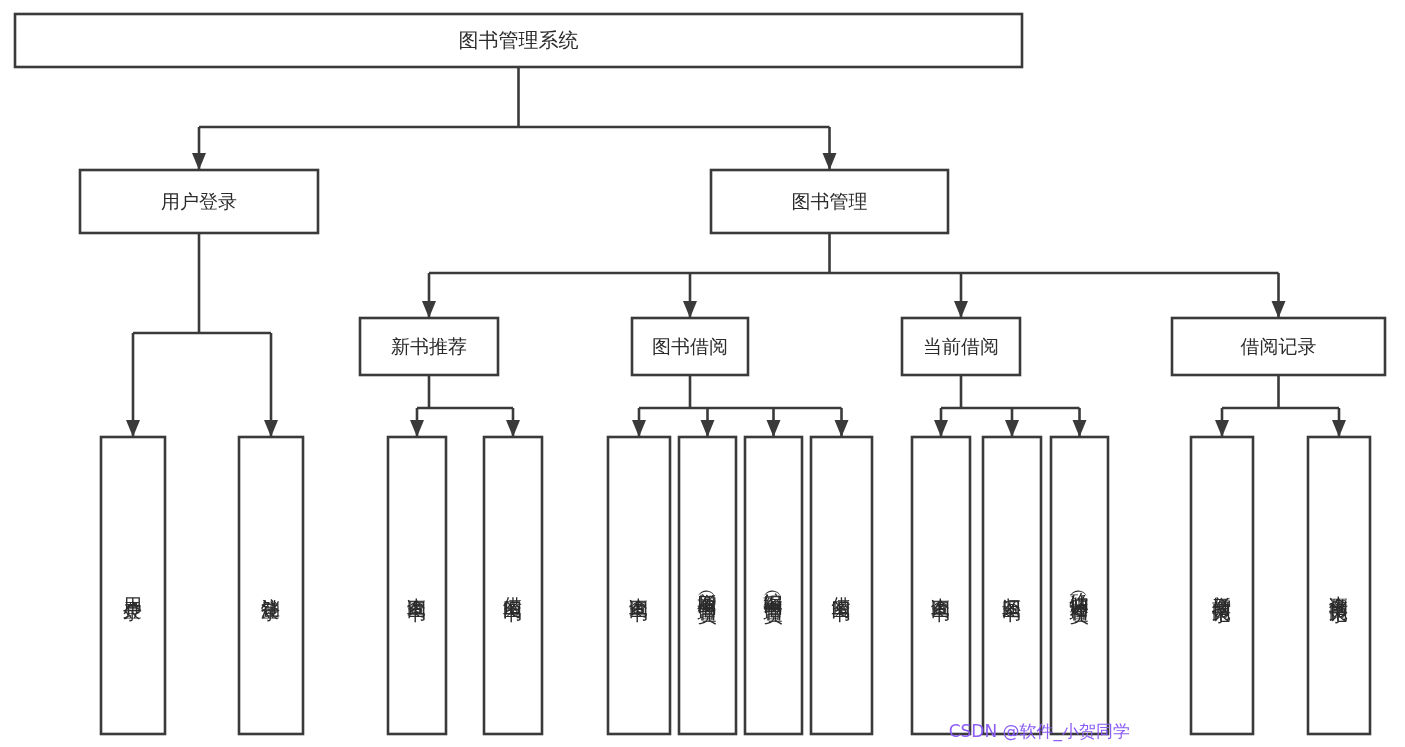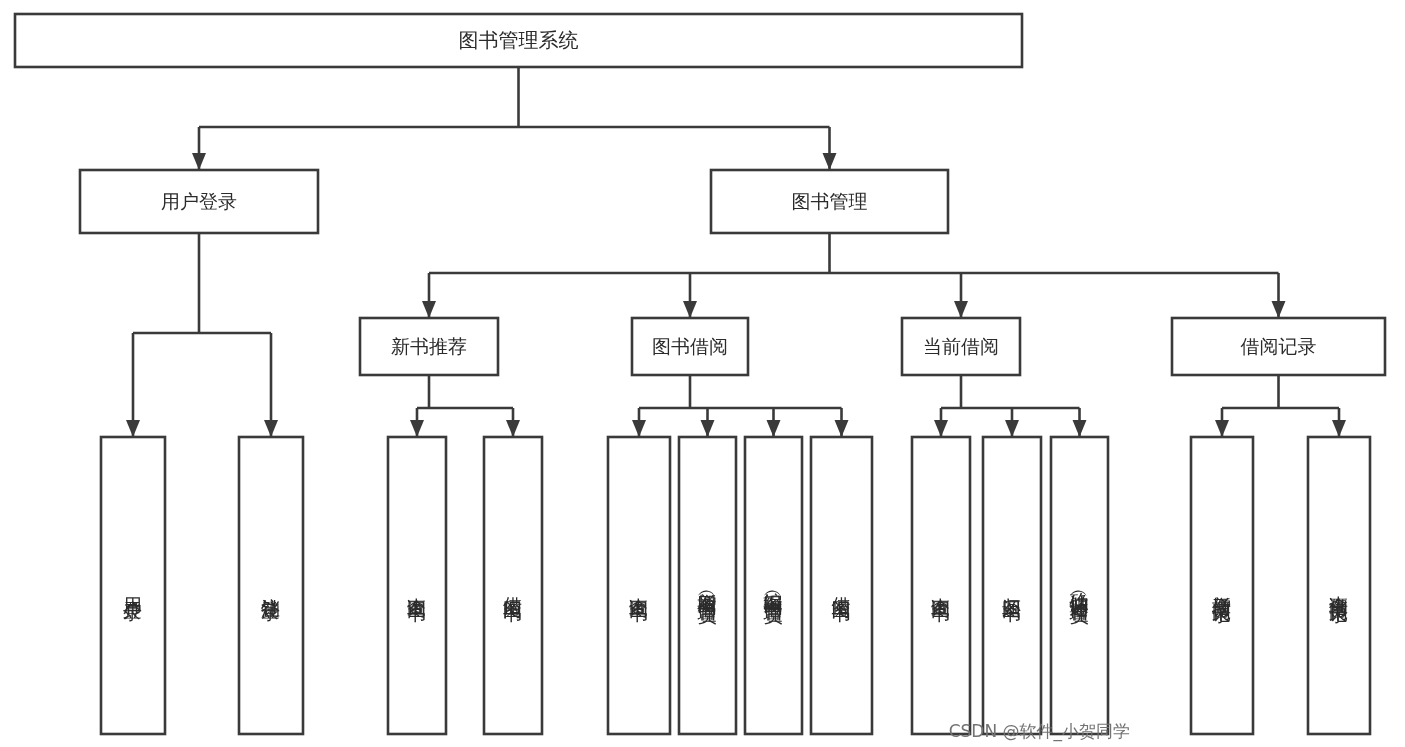--- a/index.html
+++ b/index.html
@@ -68,21 +68,21 @@
     white-space: nowrap;
     pointer-events: none;
     user-select: none;
   }
   .watermark {
     position: absolute;
     right: 8px;
     bottom: 4px;
     font-family: "DejaVu Sans", "Liberation Sans", sans-serif;
     font-size: 17px;
-    color: #737373;
+    color: #8b5cf6;
     white-space: nowrap;
     user-select: none;
   }
 </style>
 </head>
 <body>
 
 <div id="diagram-root">
 
   <svg class="diagram-canvas" viewBox="0 0 1405 747" xmlns="http://www.w3.org/2000/svg">

